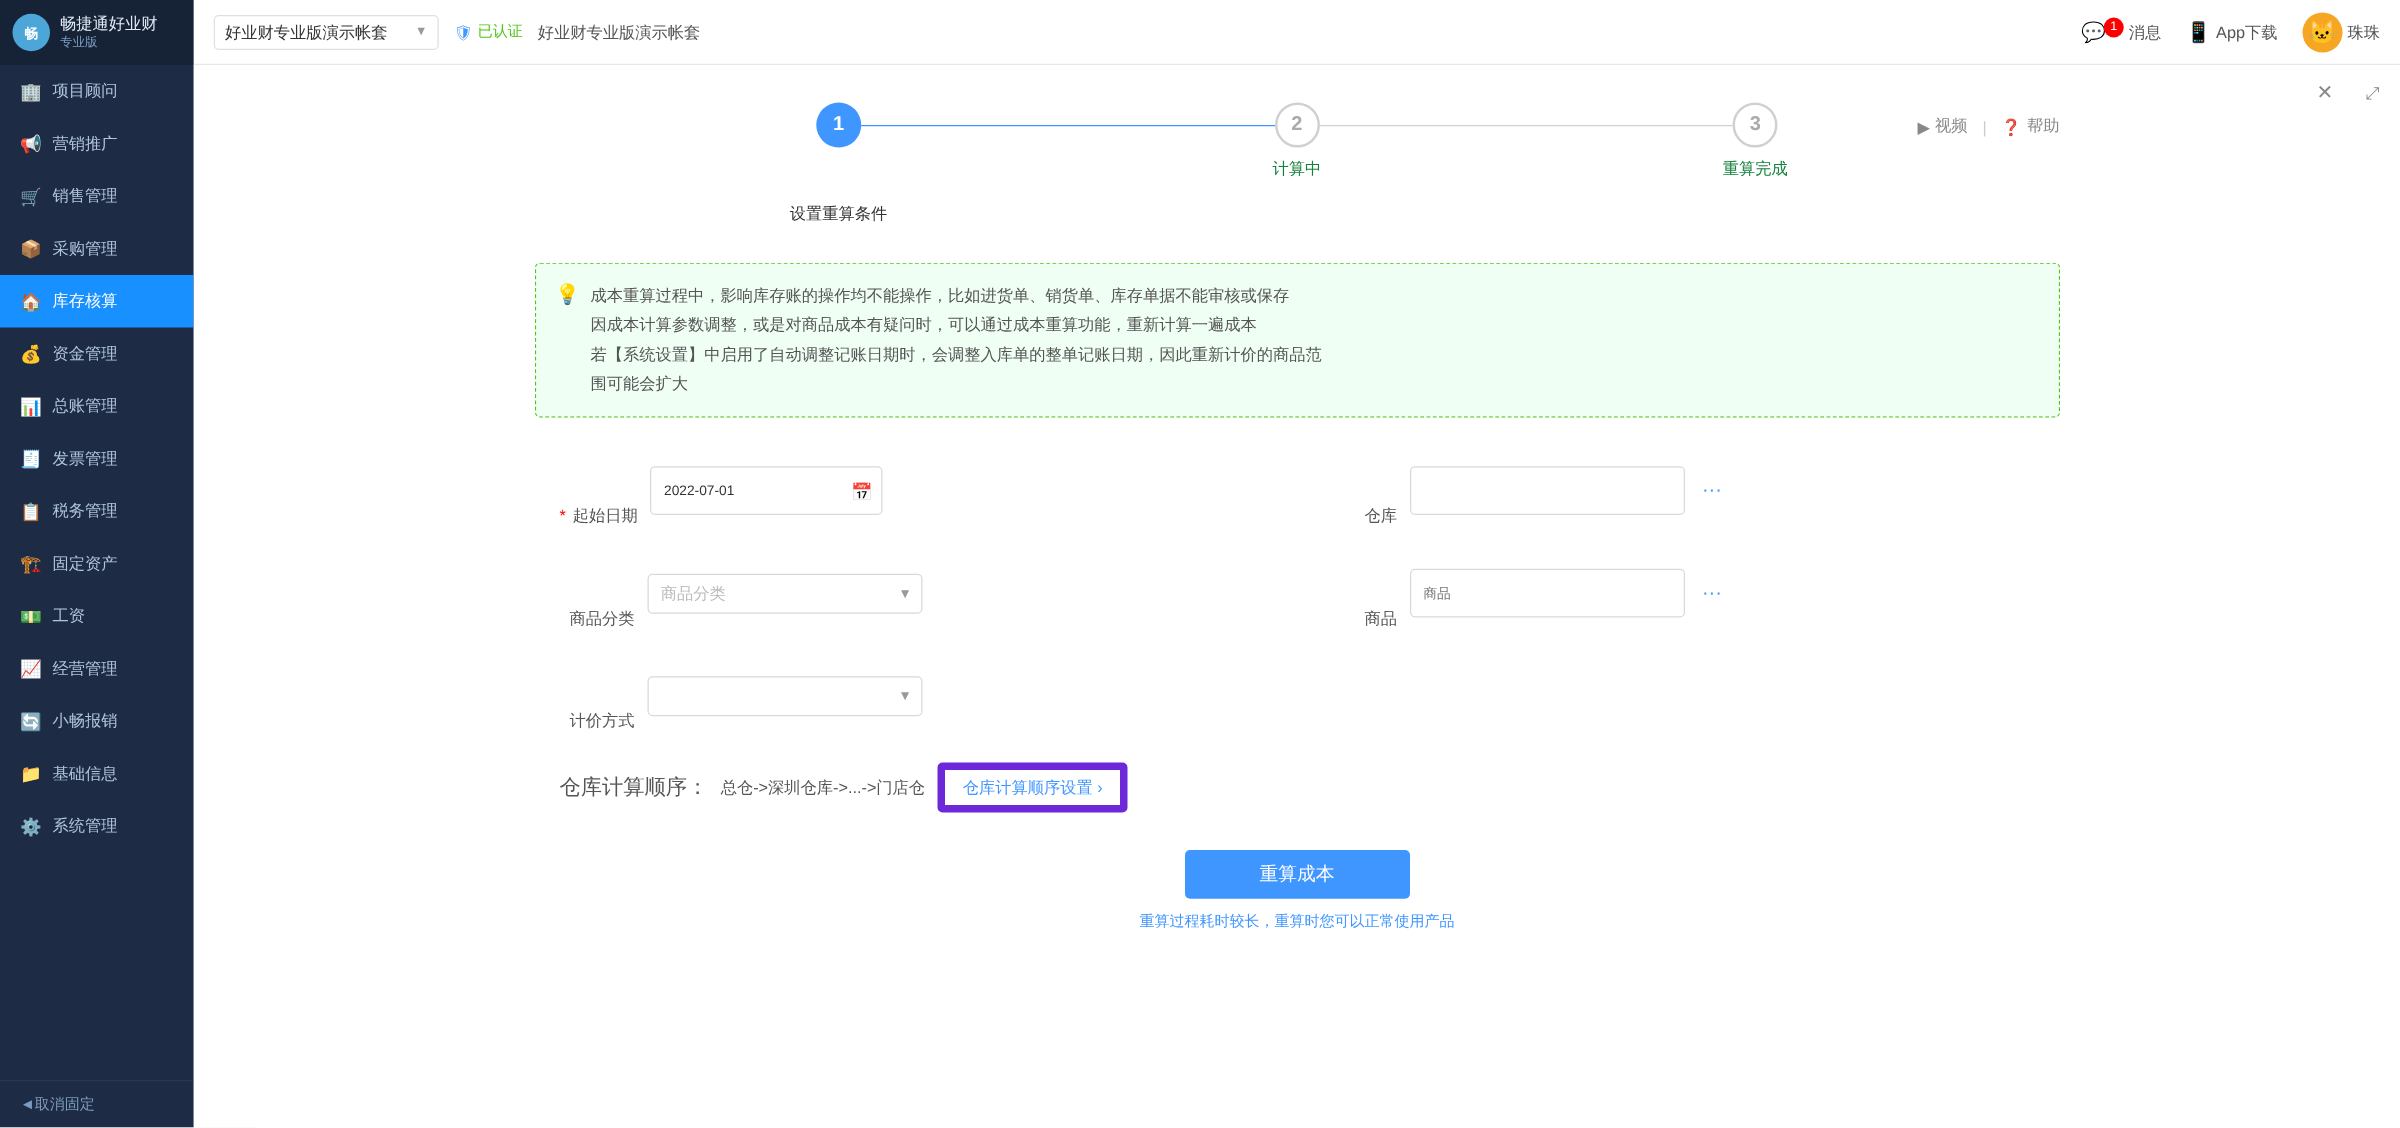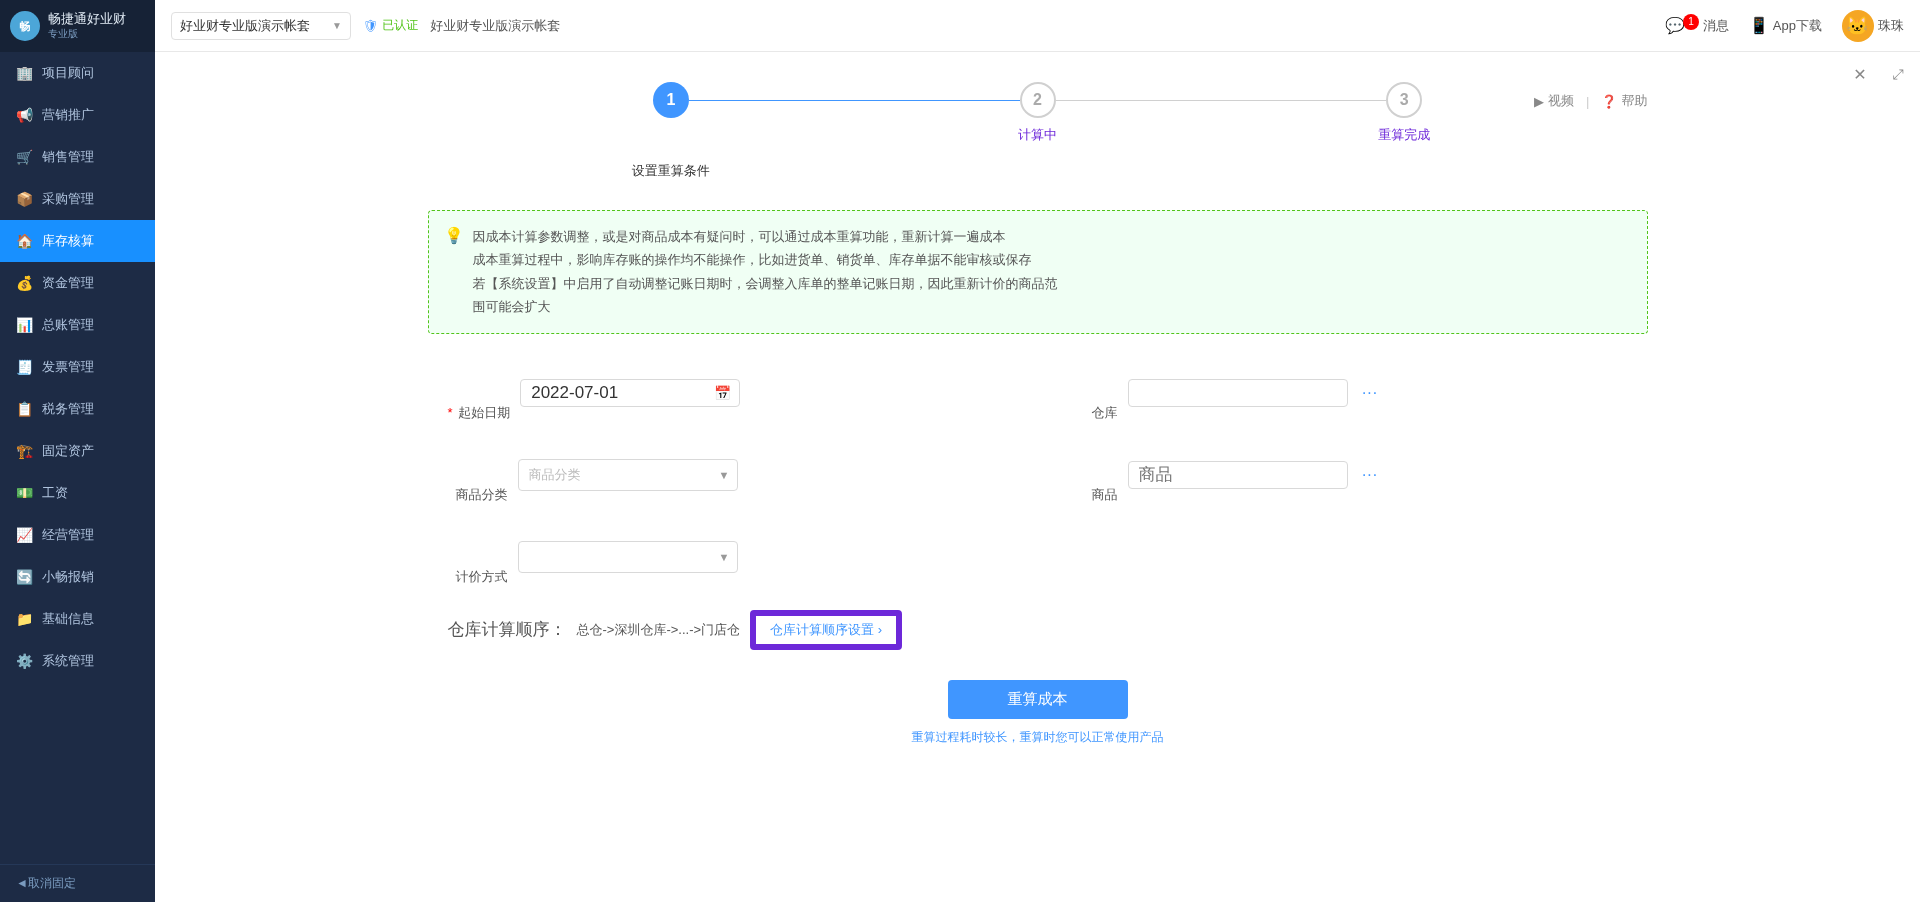--- a/index.html
+++ b/index.html
@@ -251,21 +251,21 @@
       background: white;
       border: 2px solid #d0d0d0;
       color: #aaa;
     }
     .step-label {
       margin-top: 8px;
       font-size: 13px;
       text-align: center;
     }
     .step-label.active { color: #333; font-weight: 500; margin-top: 44px; }
-    .step-label.inactive { color: #6d28d9; }
+    .step-label.inactive { color: #15803d; }
     .step-line {
       position: absolute;
       top: 18px;
       left: calc(50% + 18px);
       width: calc(100% - 36px);
       height: 1px;
       z-index: 1;
     }
     .step-line.active { background: #4096ff; }
     .step-line.inactive { background: #d0d0d0; }
@@ -321,25 +321,25 @@
       color: #555;
       font-size: 13px;
       white-space: nowrap;
       min-width: 60px;
       text-align: right;
       margin-top: 40px;
     }
     .required { color: red; margin-right: 2px; }
     .form-input {
       flex: 1;
-      height: 28px;
+      height: 39px;
       border: 1px solid #d9d9d9;
       border-radius: 4px;
       padding: 0 10px;
-      font-size: 17px;
+      font-size: 11px;
       color: #333;
       background: white;
       outline: none;
       max-width: 220px;
     }
     .form-input-with-icon {
       position: relative;
       display: flex;
       align-items: center;
     }
@@ -605,22 +605,22 @@
           <div class="help-btn">
             <span>❓</span>
             <span>帮助</span>
           </div>
         </div>
       </div>
 
       <div class="notice-box">
         <span class="notice-icon">💡</span>
         <div class="notice-text">
+          <div>成本重算过程中，影响库存账的操作均不能操作，比如进货单、销货单、库存单据不能审核或保存</div>
           <div>因成本计算参数调整，或是对商品成本有疑问时，可以通过成本重算功能，重新计算一遍成本</div>
-          <div>成本重算过程中，影响库存账的操作均不能操作，比如进货单、销货单、库存单据不能审核或保存</div>
           <div>若【系统设置】中启用了自动调整记账日期时，会调整入库单的整单记账日期，因此重新计价的商品范</div>
           <div>围可能会扩大</div>
         </div>
       </div>
 
       <div class="form-section">
 
         <div class="form-row">
           <div class="form-group">
             <span class="form-label">

